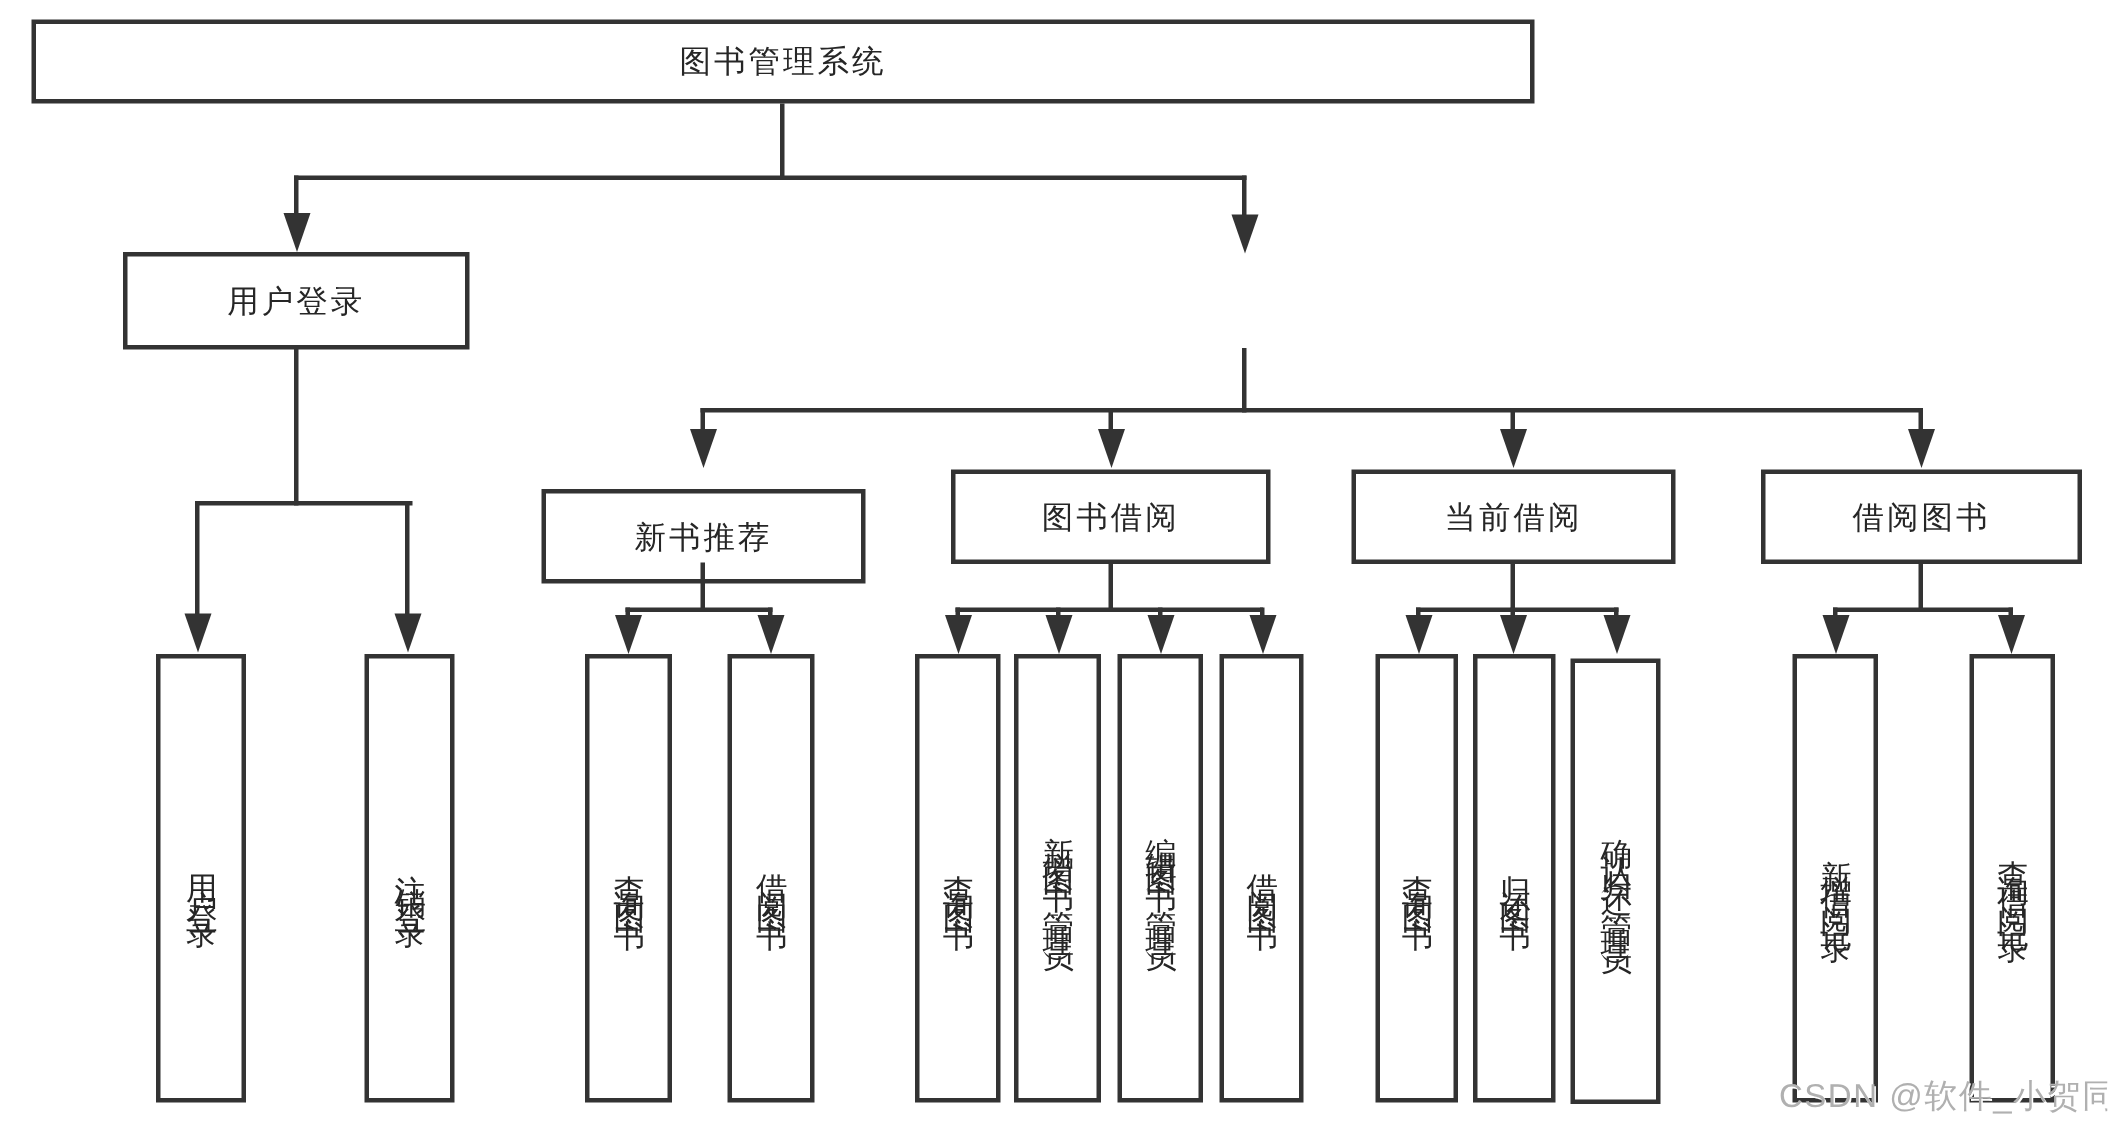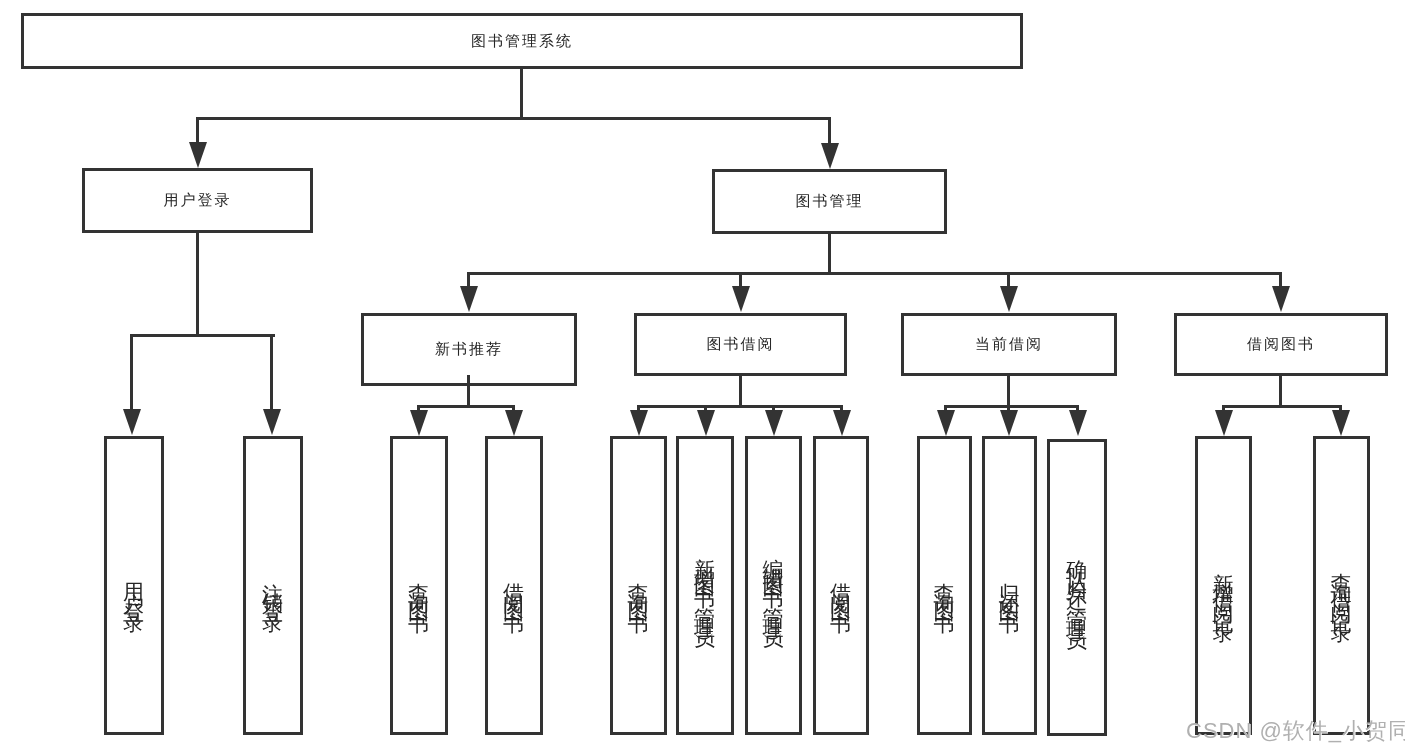--- a/index.html
+++ b/index.html
@@ -13,21 +13,21 @@
     position:relative;width:1405px;height:747px;background:var(--bg);
     font-family:"Liberation Sans","DejaVu Sans",sans-serif;
     color:var(--text);overflow:hidden;
   }
   .node{
     position:absolute;box-sizing:border-box;background:#fff;
     border:3px solid var(--line);
     display:flex;align-items:center;justify-content:center;
     text-align:center;
   }
-  .h-label{font-size:15px;letter-spacing:2px;white-space:nowrap;}
+  .h-label{font-size:21px;letter-spacing:2px;white-space:nowrap;}
   .v-label{
     writing-mode:vertical-rl;text-orientation:mixed;
     font-size:21px;letter-spacing:10px;line-height:1;
     white-space:nowrap;
   }
   .vl,.hl{position:absolute;background:var(--line);}
   .vl{width:3px;}
   .hl{height:3px;}
   .arr{
     position:absolute;width:0;height:0;
@@ -48,41 +48,40 @@
   <div class="node h-label" style="left:21px;top:13px;width:1002px;height:56px;">图书管理系统</div>
 
   <div class="vl" style="left:520px;top:69px;height:51px;"></div>
   <div class="hl" style="left:196px;top:117px;width:635px;"></div>
   <div class="vl" style="left:196px;top:117px;height:28px;"></div>
   <div class="arr" style="left:189px;top:142px;"></div>
   <div class="vl" style="left:828px;top:117px;height:28px;"></div>
   <div class="arr" style="left:821px;top:143px;"></div>
 
   <div class="node h-label" style="left:82px;top:168px;width:231px;height:65px;">用户登录</div>
-  <div class="node h-label" style="left:712px;top:169px;width:235px;height:65px;">图书管理</div>
 
   <div class="vl" style="left:196px;top:232px;height:105px;"></div>
   <div class="hl" style="left:130px;top:334px;width:145px;"></div>
   <div class="vl" style="left:130px;top:334px;height:77px;"></div>
   <div class="arr" style="left:123px;top:409px;"></div>
   <div class="vl" style="left:270px;top:334px;height:77px;"></div>
   <div class="arr" style="left:263px;top:409px;"></div>
 
   <div class="vl" style="left:828px;top:232px;height:43px;"></div>
   <div class="hl" style="left:467px;top:272px;width:815px;"></div>
   <div class="vl" style="left:467px;top:272px;height:15px;"></div>
   <div class="arr" style="left:460px;top:286px;"></div>
   <div class="vl" style="left:739px;top:272px;height:15px;"></div>
   <div class="arr" style="left:732px;top:286px;"></div>
   <div class="vl" style="left:1007px;top:272px;height:15px;"></div>
   <div class="arr" style="left:1000px;top:286px;"></div>
   <div class="vl" style="left:1279px;top:272px;height:15px;"></div>
   <div class="arr" style="left:1272px;top:286px;"></div>
 
-  <div class="node h-label" style="left:361px;top:313px;width:216px;height:73px;">新书推荐</div>
+  <div class="node h-label" style="left:361px;top:326px;width:216px;height:63px;">新书推荐</div>
   <div class="node h-label" style="left:634px;top:313px;width:213px;height:63px;">图书借阅</div>
   <div class="node h-label" style="left:901px;top:313px;width:216px;height:63px;">当前借阅</div>
   <div class="node h-label" style="left:1174px;top:313px;width:214px;height:63px;">借阅图书</div>
 
   <div class="vl" style="left:467px;top:375px;height:33px;"></div>
   <div class="hl" style="left:417px;top:405px;width:98px;"></div>
   <div class="vl" style="left:417px;top:405px;height:7px;"></div>
   <div class="arr" style="left:410px;top:410px;"></div>
   <div class="vl" style="left:512px;top:405px;height:7px;"></div>
   <div class="arr" style="left:505px;top:410px;"></div>

